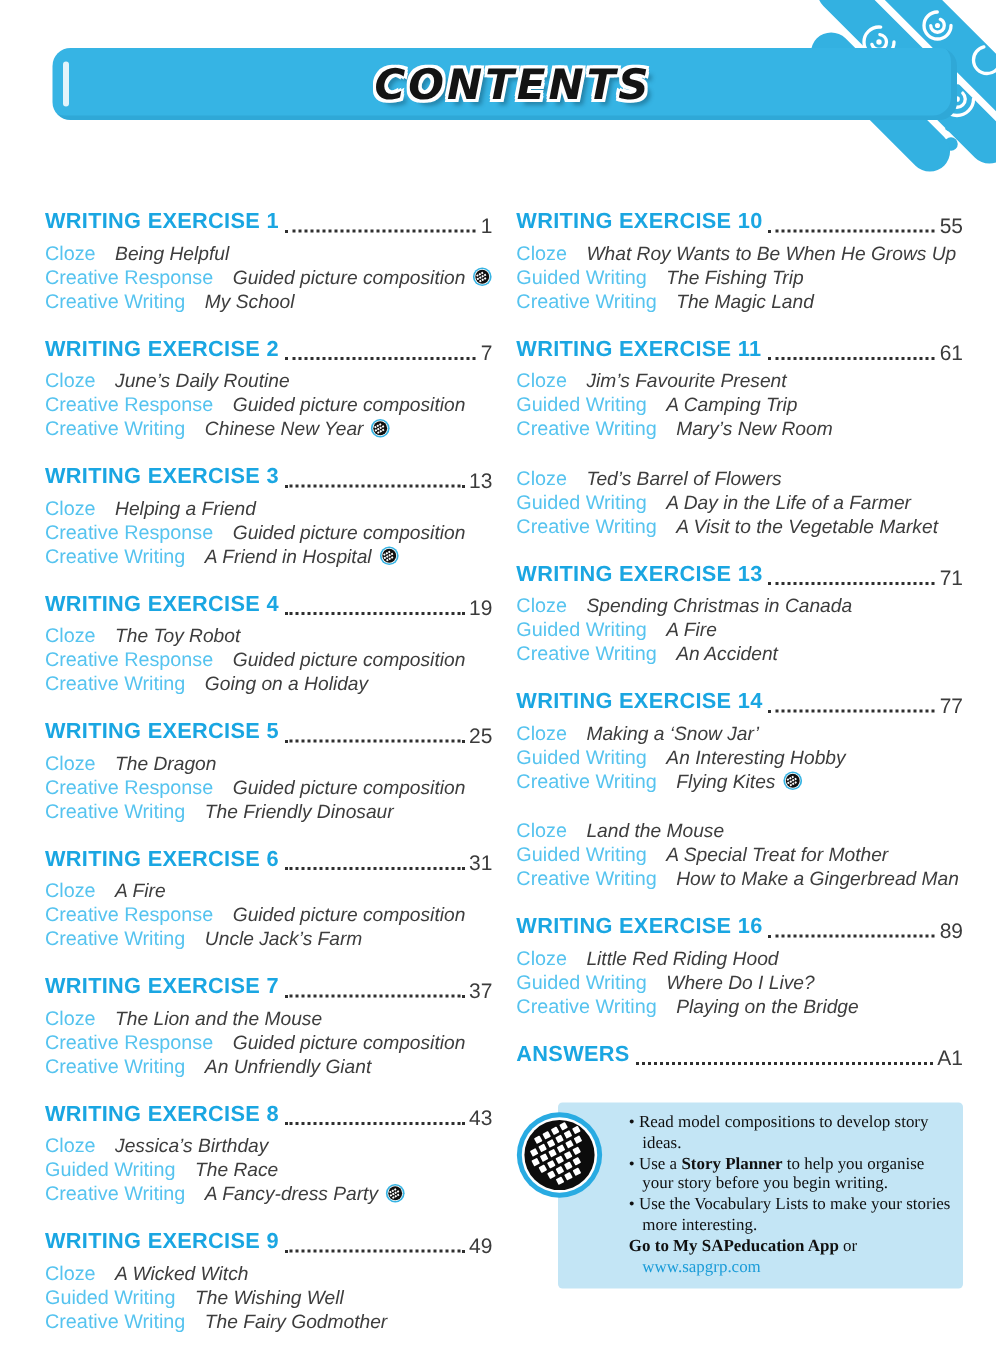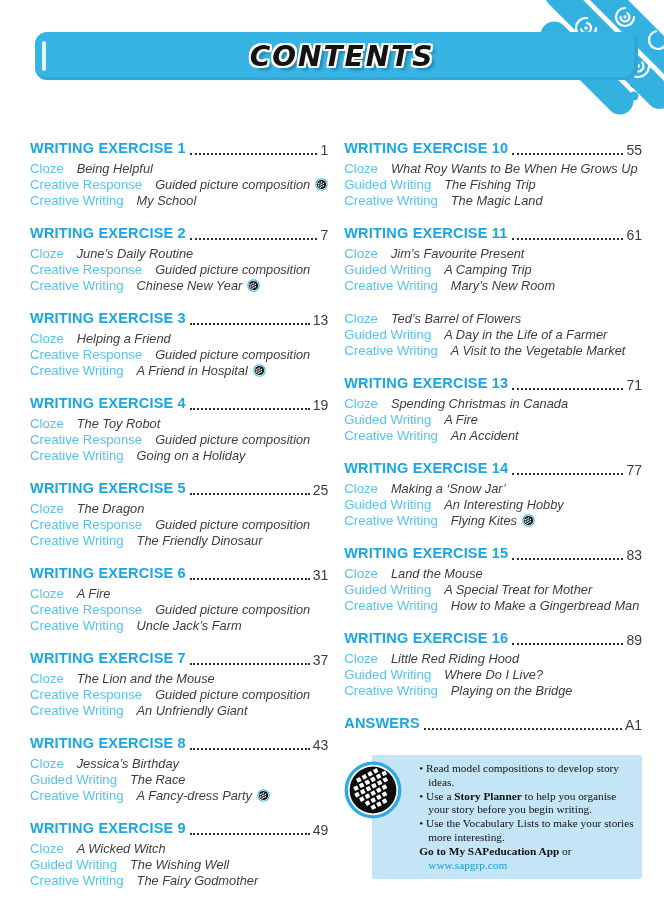--- a/index.html
+++ b/index.html
@@ -468,25 +468,20 @@
                     <rect x="5.2" y="12" width="2" height="2" rx="0.3"></rect>
                     <rect x="8" y="12" width="2" height="2" rx="0.3"></rect>
                     <rect x="10.8" y="12" width="2" height="2" rx="0.3"></rect>
                   </g>
                 </svg>
               </span>
             </div>
           </div>
   </div>
         <div class="section">
-    <div class="heading-row">
-      <span class="heading">WRITING EXERCISE 15</span>
-      <span class="dots"></span>
-      <span class="pagenum">83</span>
-    </div>
     <div class="rows">
             <div class="row">
               <span class="label">Cloze</span>
               <span class="rtitle">Land the Mouse</span>
             </div>
             <div class="row">
               <span class="label">Guided Writing</span>
               <span class="rtitle">A Special Treat for Mother</span>
             </div>
             <div class="row">

